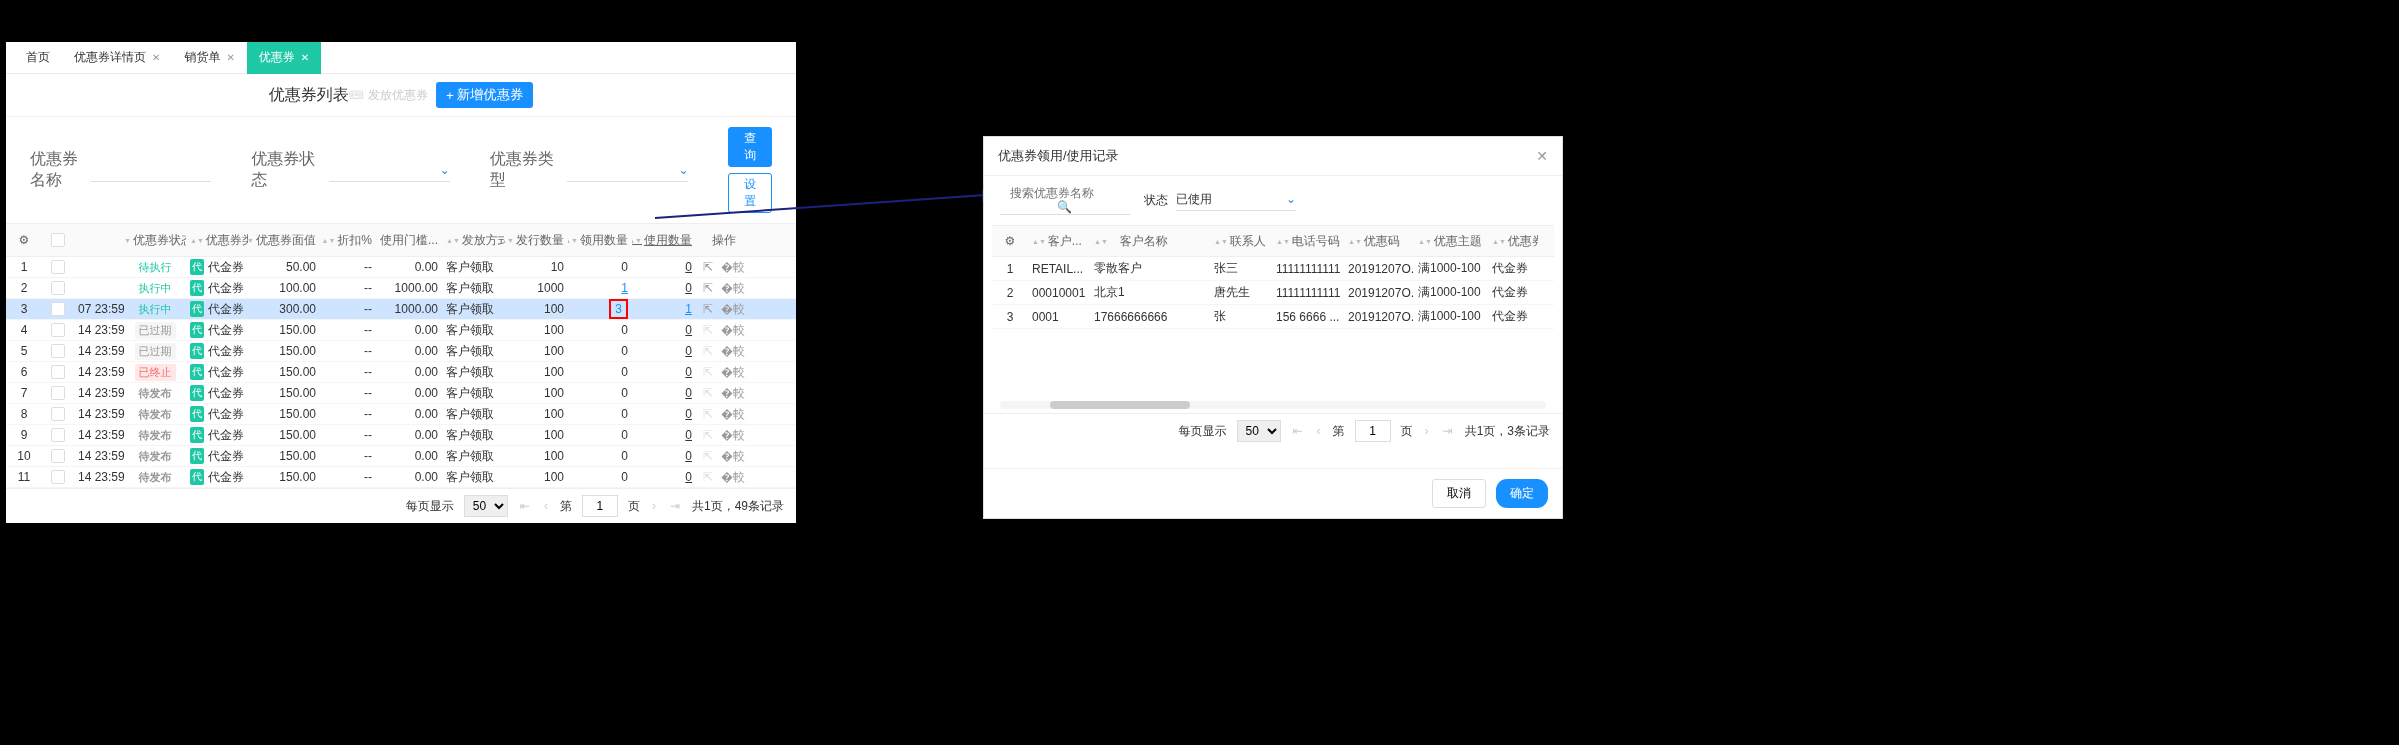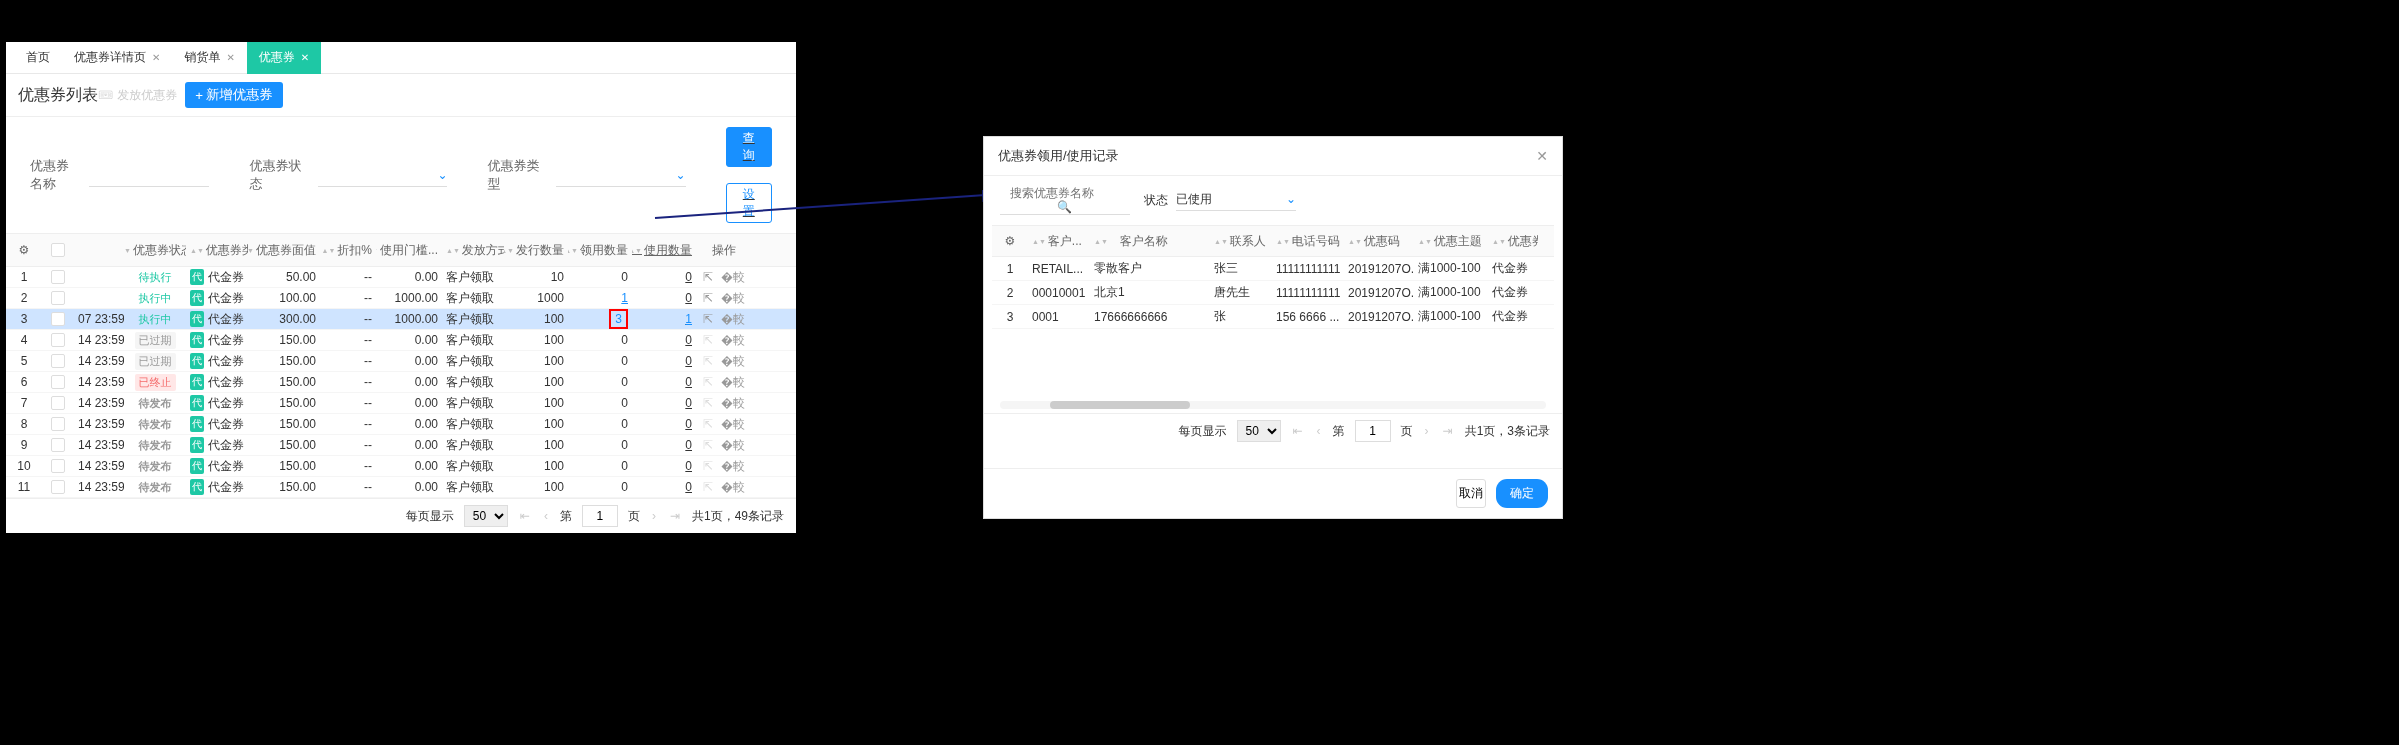--- a/index.html
+++ b/index.html
@@ -10,33 +10,33 @@
 .left-panel { position: absolute; left: 6px; top: 42px; width: 790px; background: #fff; }
 
 
 .tabs { display: flex; align-items: center; height: 32px; border-bottom: 1px solid #e8e8e8; padding: 0 8px; }
 .tab { padding: 0 12px; height: 32px; display: flex; align-items: center; gap: 6px; font-size: 12px; cursor: pointer; }
 .tab.active { background: #1ec8a5; color: #fff; }
 .tab .close { font-size: 10px; color: #999; }
 .tab.active .close { color: #fff; }
 
 
-.header-row { display: flex; align-items: center; justify-content: flex-start; padding: 8px 12px; border-bottom: 1px solid #eee; }
+.header-row { display: flex; align-items: center; justify-content: center; padding: 8px 12px; border-bottom: 1px solid #eee; }
 .page-title { font-size: 16px; font-weight: 500; }
 .header-actions { display: flex; gap: 8px; align-items: center; }
 .btn-link-disabled { color: #ccc; display: flex; align-items: center; gap: 4px; }
 .btn-primary { background: #1890ff; color: #fff; padding: 4px 10px; border-radius: 3px; border: none; cursor: pointer; display: flex; align-items: center; gap: 3px; }
 
 
 .filters { display: flex; align-items: center; padding: 10px 24px; gap: 40px; }
 .filter-item { display: flex; align-items: center; gap: 8px; }
-.filter-label { color: #666; font-size: 13px; }
+.filter-label { color: #666; font-size: 16px; }
 .filter-input { border: none; border-bottom: 1px solid #ddd; width: 120px; height: 24px; font-size: 12px; }
 .filter-select { border: none; border-bottom: 1px solid #ddd; width: 140px; height: 24px; display: flex; justify-content: flex-end; align-items: center; color: #1890ff; }
-.filter-btns { display: flex; flex-direction: column; gap: 16px; margin-left: auto; text-decoration: underline; }
+.filter-btns { display: flex; flex-direction: column; gap: 6px; margin-left: auto; }
 .btn-sm { padding: 2px 12px; border-radius: 3px; border: 1px solid #1890ff; background: #fff; color: #1890ff; font-size: 12px; cursor: pointer; }
 .btn-sm.primary { background: #1890ff; color: #fff; }
 
 
 .table { width: 100%; }
 .thead { display: flex; background: #fafafa; border-top: 1px solid #eee; border-bottom: 1px solid #eee; height: 34px; align-items: center; }
 .th, .td { padding: 0 4px; font-size: 12px; display: flex; align-items: center; overflow: hidden; white-space: nowrap; }
 .th { color: #666; gap: 2px; }
 .sort-icon { display: inline-flex; flex-direction: column; font-size: 7px; line-height: 5px; color: #bbb; }
 .col-gear { width: 36px; justify-content: center; }
@@ -94,21 +94,21 @@
 .rcol-ccode { width: 70px; }
 .rcol-subject { width: 74px; }
 .rcol-ctype { width: 50px; }
 .rthead { display: flex; background: #fafafa; border-top: 1px solid #eee; border-bottom: 1px solid #eee; height: 32px; align-items: center; }
 .rtr { display: flex; height: 24px; align-items: center; border-bottom: 1px solid #f5f5f5; }
 .rtbody { min-height: 140px; }
 .scrollbar-track { height: 8px; background: #f5f5f5; margin: 4px 8px; position: relative; border-radius: 4px; }
 .scrollbar-thumb { position: absolute; left: 50px; width: 140px; height: 8px; background: #ccc; border-radius: 4px; }
 
 .modal-footer { display: flex; justify-content: flex-end; padding: 10px 14px; gap: 10px; border-top: 1px solid #eee; margin-top: 20px; }
-.btn-default { background: #fff; border: 1px solid #ddd; padding: 5px 2px; border-radius: 3px; cursor: pointer; font-size: 12px; }
+.btn-default { background: #fff; border: 1px solid #ddd; padding: 5px 14px; border-radius: 3px; cursor: pointer; font-size: 12px; }
 .btn-confirm { background: #1890ff; color: #fff; border: none; padding: 5px 14px; border-radius: 11px; cursor: pointer; font-size: 12px; }
 
 
 .arrow-svg { position: absolute; pointer-events: none; }
 </style>
 </head>
 <body>
 
 <div class="page">
 

